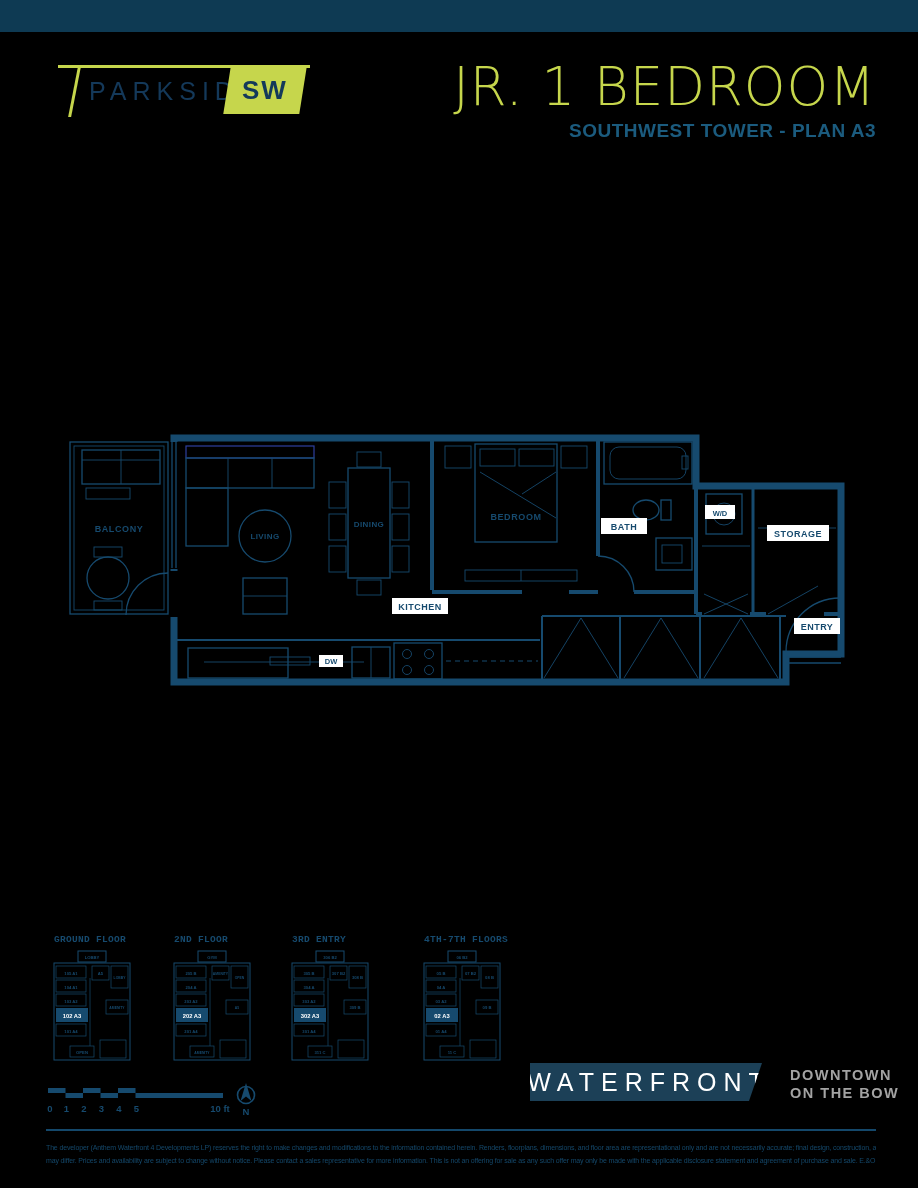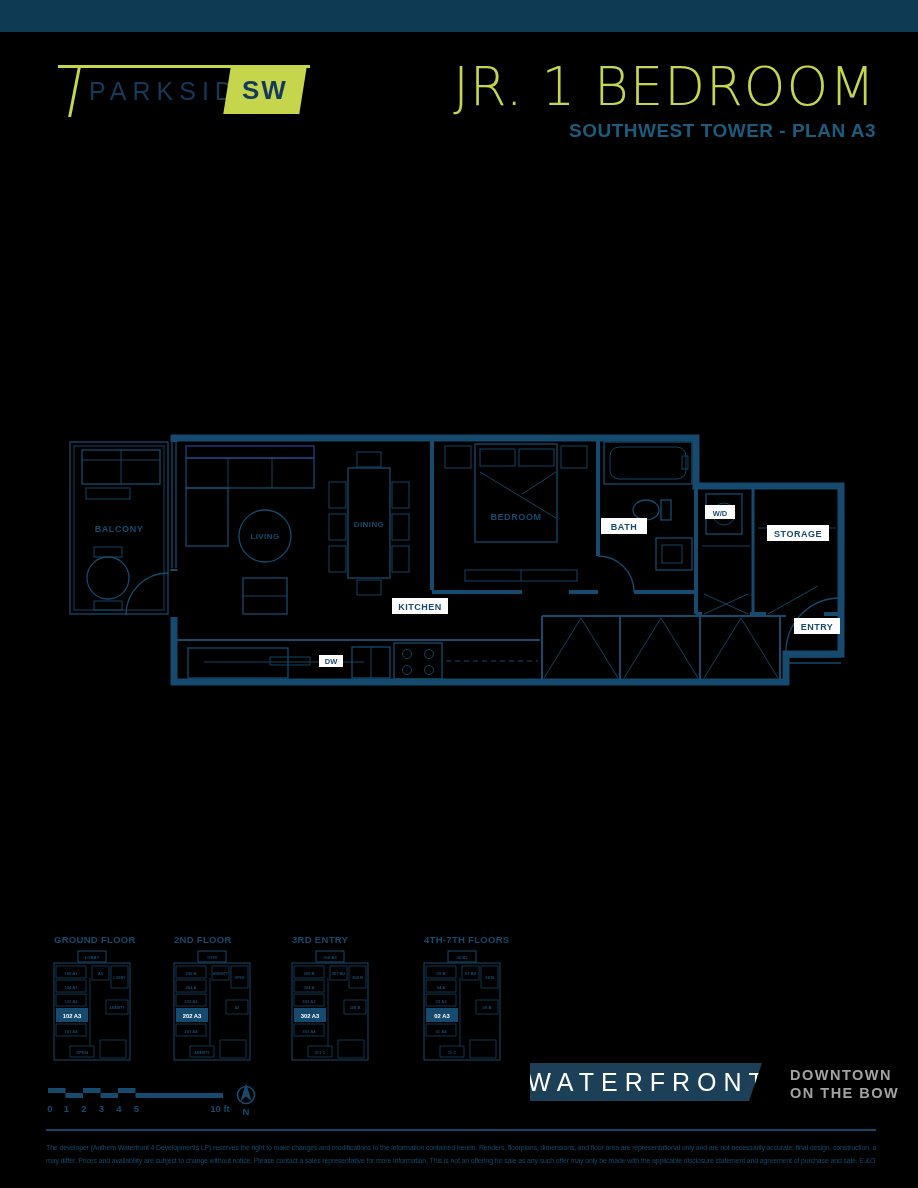--- a/index.html
+++ b/index.html
@@ -47,21 +47,21 @@
   .blue{stroke:#2e3f9e;stroke-width:1.2;}
   .erase{fill:#000;stroke:none;}
   .lbl{fill:#164a6e;stroke:none;font:700 9px "Liberation Sans",sans-serif;text-anchor:middle;letter-spacing:.6px;}
   .lbl8{fill:#164a6e;stroke:none;font:700 8px "Liberation Sans",sans-serif;text-anchor:middle;letter-spacing:.4px;}
   .chip{fill:#fff;stroke:none;}
   .chipt{fill:#164a6e;stroke:none;font:700 9px "Liberation Sans",sans-serif;text-anchor:middle;letter-spacing:.5px;}
   .chipt7{fill:#164a6e;stroke:none;font:700 7.5px "Liberation Sans",sans-serif;text-anchor:middle;}
 
   
   .keyplan{position:absolute;top:934px;width:110px;}
-  .kp-title{font-size:9.5px;font-weight:700;color:#164a6e;letter-spacing:.3px;margin-left:8px;white-space:nowrap;}
+  .kp-title{font-size:9.5px;font-weight:700;color:#164a6e;letter-spacing:.3px;margin-left:8px;white-space:nowrap;font-family:Liberation Mono, monospace;}
   .kp-svg{margin-top:5px;width:92px;height:118px;}
   .kp-box{fill:none;stroke:#164a6e;stroke-width:1;}
   .kp-thin{fill:none;stroke:#164a6e;stroke-width:.7;}
   .kp-t{fill:#164a6e;stroke:none;font:700 4.2px "Liberation Sans",sans-serif;text-anchor:middle;}
   .kp-hl{fill:#164a6e;stroke:none;}
   .kp-hlt{fill:#fff;stroke:none;font:700 5.8px "Liberation Sans",sans-serif;text-anchor:middle;}
 
   
   .scalebar{position:absolute;left:46px;top:1084px;width:200px;height:34px;}
   .sb-seg{fill:#164a6e;stroke:none;}

